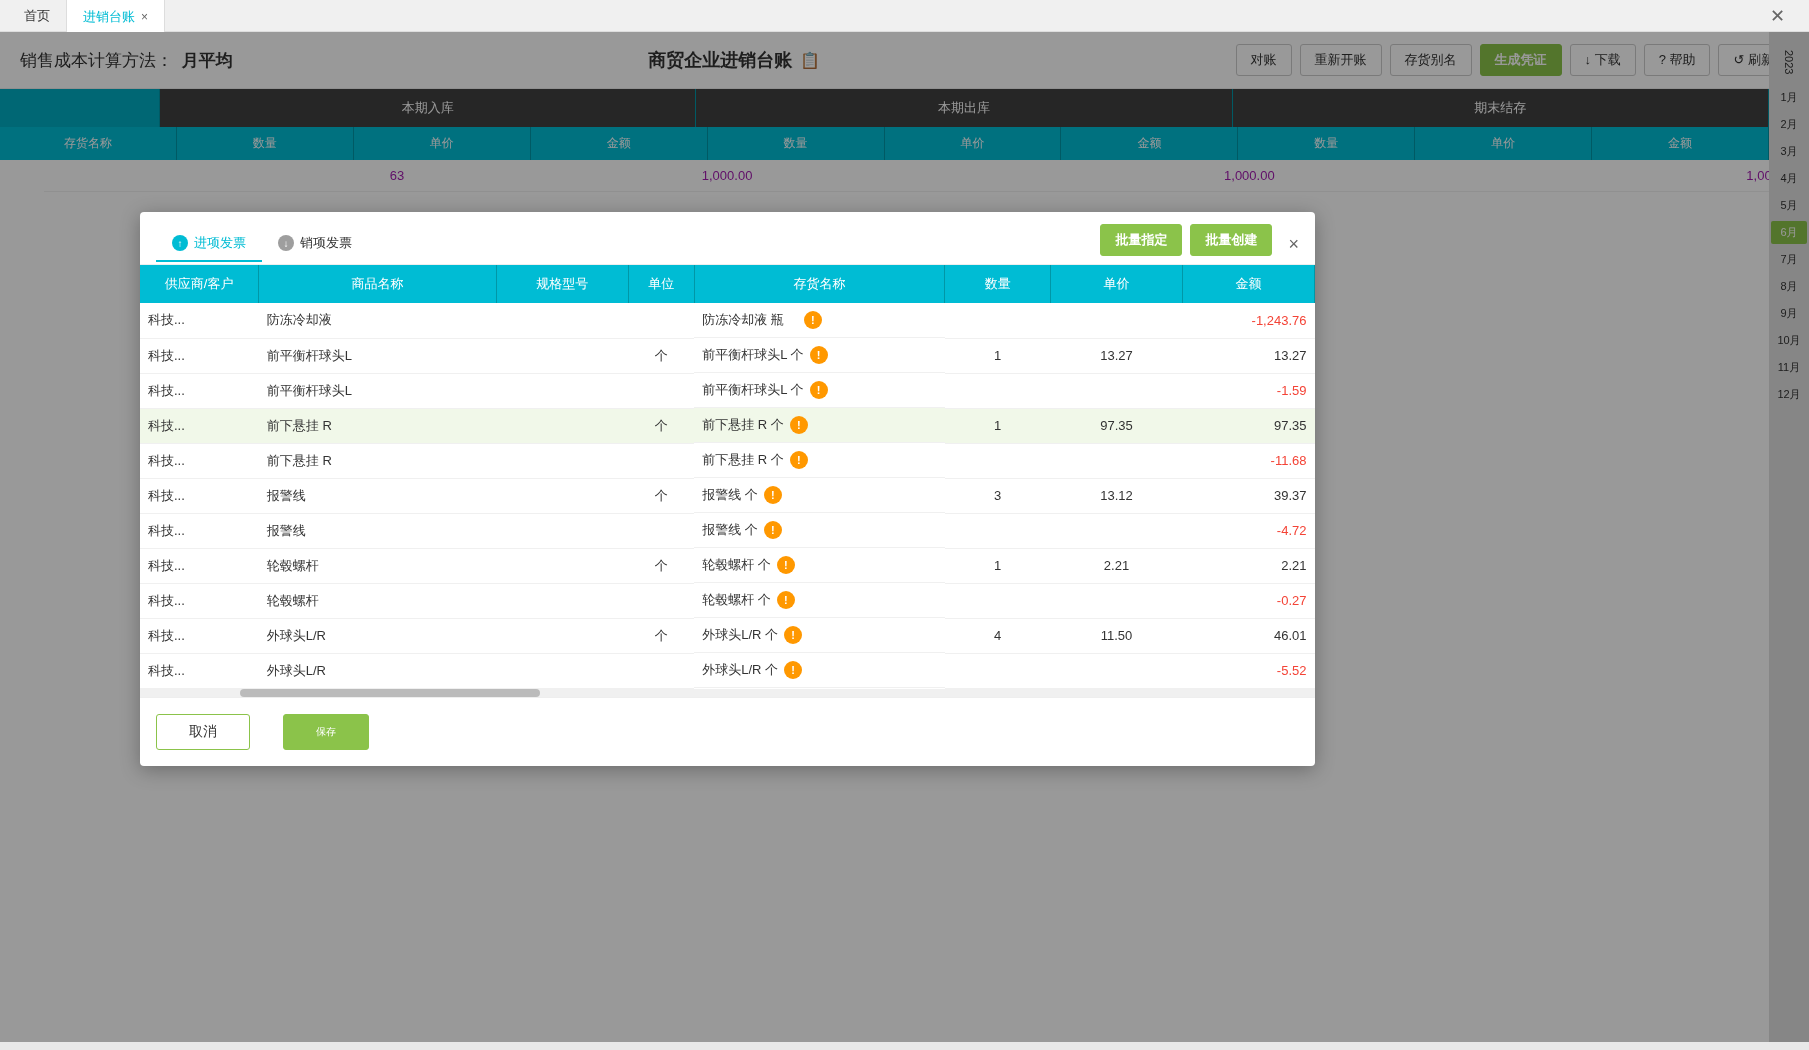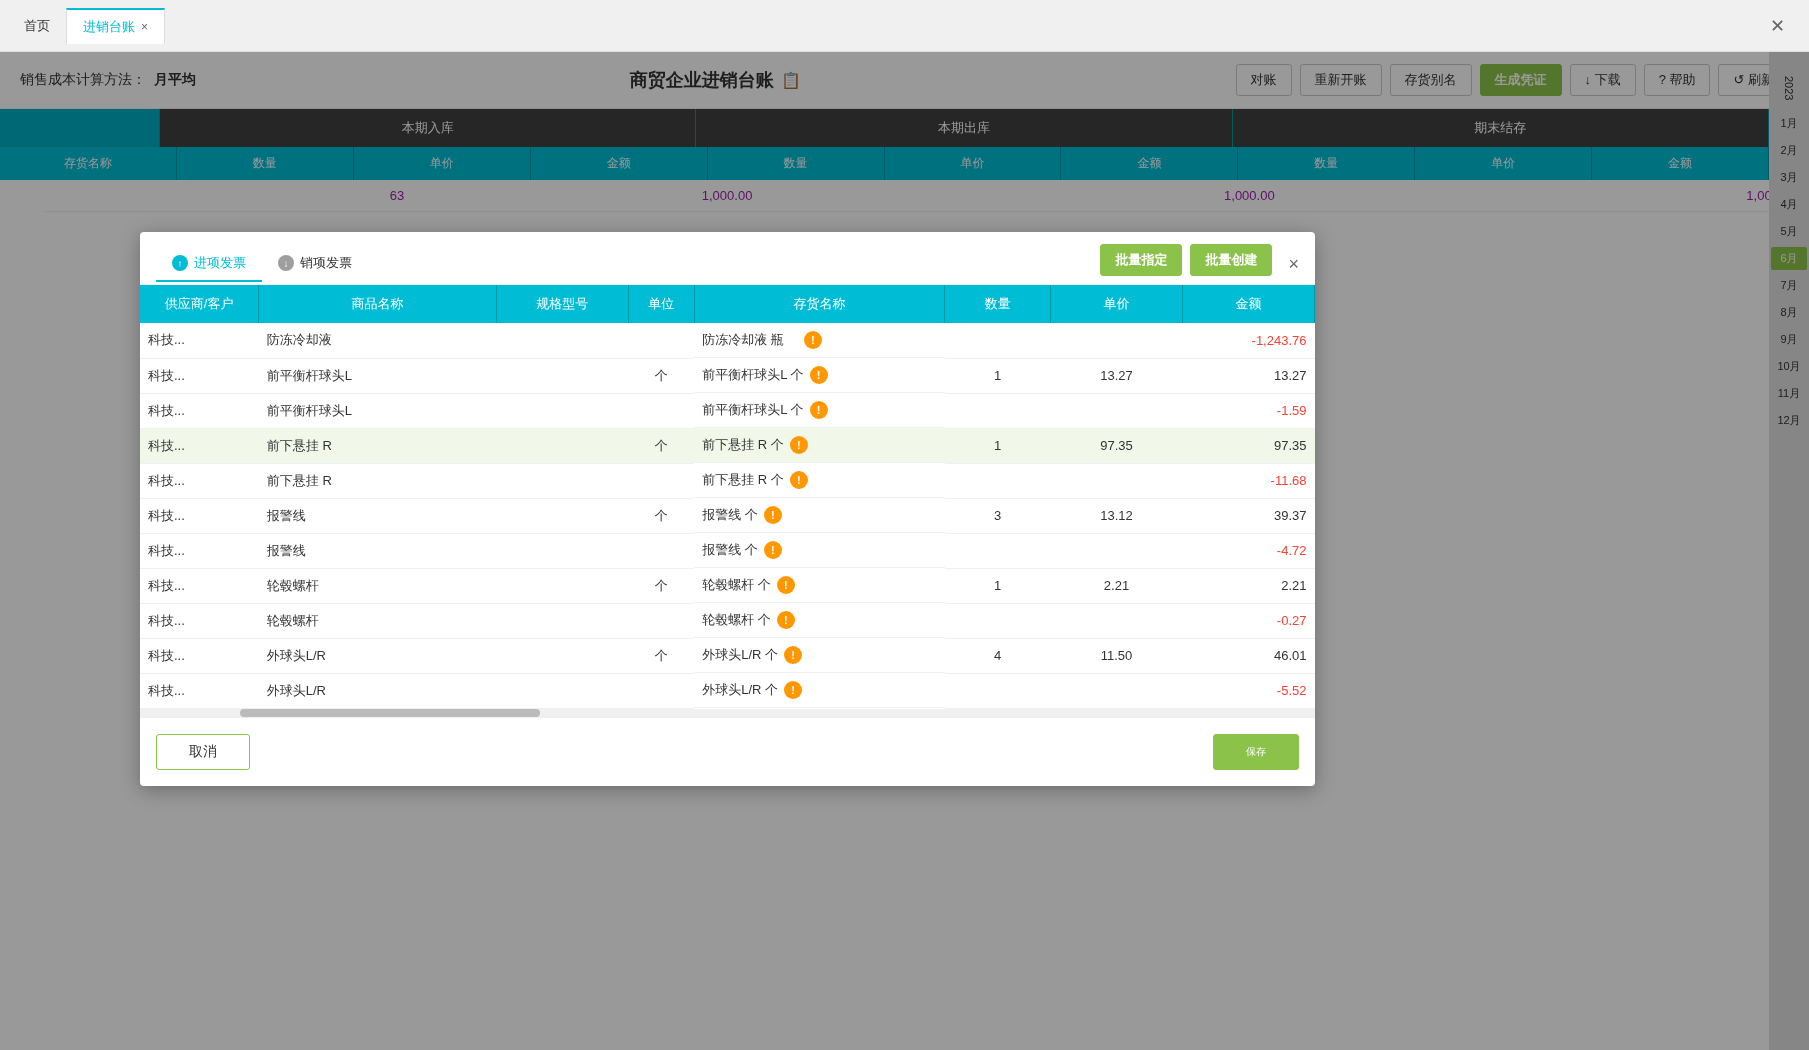--- a/index.html
+++ b/index.html
@@ -11,21 +11,21 @@
       height: 1050px;
       overflow: hidden;
       position: relative;
     }
 
     
     .tab-bar {
       display: flex;
       align-items: center;
       background: #f0f0f0;
-      height: 52px;
+      height: 32px;
       border-bottom: 1px solid #ddd;
       padding: 0 8px;
     }
     .tab-item {
       padding: 8px 16px;
       cursor: pointer;
       font-size: 13px;
       color: #333;
     }
     .tab-item.active {
@@ -61,21 +61,21 @@
 
     
     .main-toolbar {
       display: flex;
       align-items: center;
       padding: 12px 20px;
       background: #fff;
       border-bottom: 1px solid #eee;
     }
     .cost-method {
-      font-size: 14px;
+      font-size: 17px;
       color: #333;
     }
     .page-title-center {
       flex: 1;
       text-align: center;
       font-size: 18px;
       font-weight: bold;
       color: #333;
       display: flex;
       align-items: center;
@@ -138,21 +138,21 @@
     .right-sidebar {
       position: absolute;
       right: 0;
       top: 0;
       bottom: 0;
       width: 40px;
       background: #e0e0e0;
       display: flex;
       flex-direction: column;
       align-items: center;
-      padding-top: 16px;
+      padding-top: 10px;
       gap: 4px;
     }
     .sidebar-year-btn {
       writing-mode: vertical-rl;
       font-size: 11px;
       color: #333;
       padding: 8px 4px;
       cursor: pointer;
     }
     .sidebar-month {
@@ -309,22 +309,22 @@
       left: 100px;
       width: 300px;
       height: 8px;
       background: #bbb;
       border-radius: 4px;
     }
 
     
     .dialog-footer {
       display: flex;
-      justify-content: space-between;
-      gap: 16px;
+      justify-content: flex-start;
+      gap: 33px;
       padding: 16px;
       border-top: 1px solid #eee;
     }
     .btn-cancel {
       padding: 8px 32px;
       border: 1px solid #8bc34a;
       background: #fff;
       border-radius: 3px;
       cursor: pointer;
       font-size: 14px;

